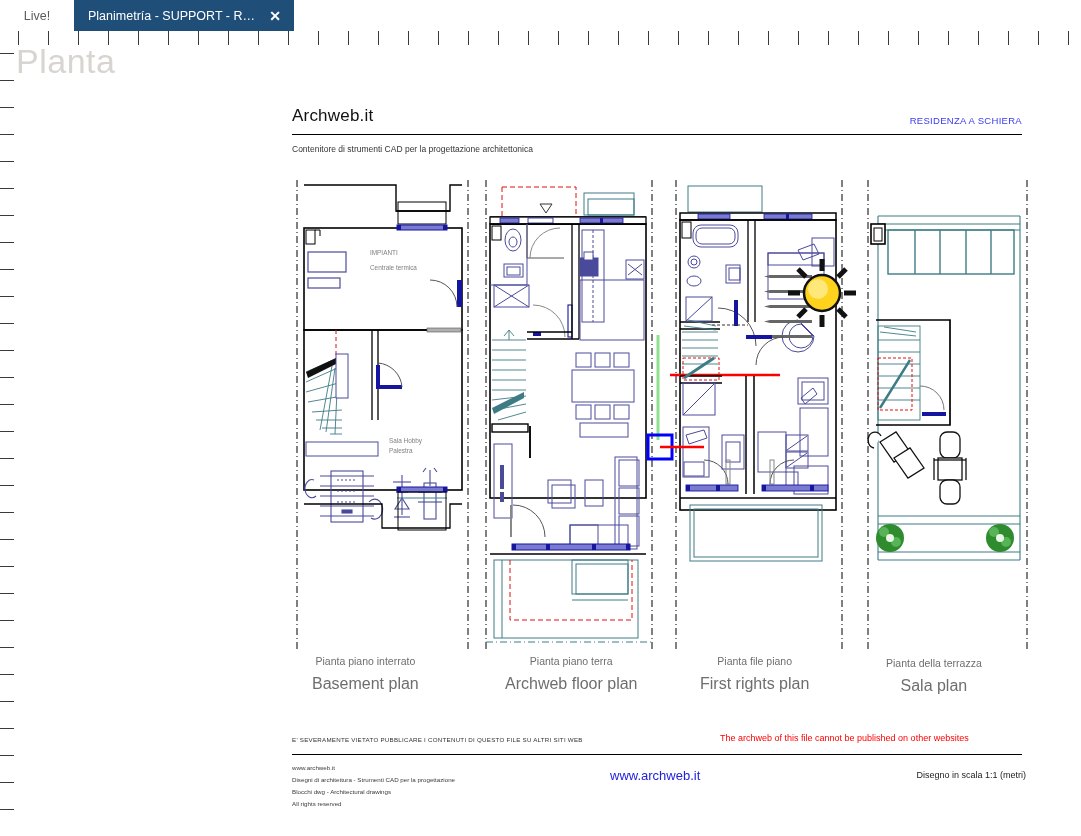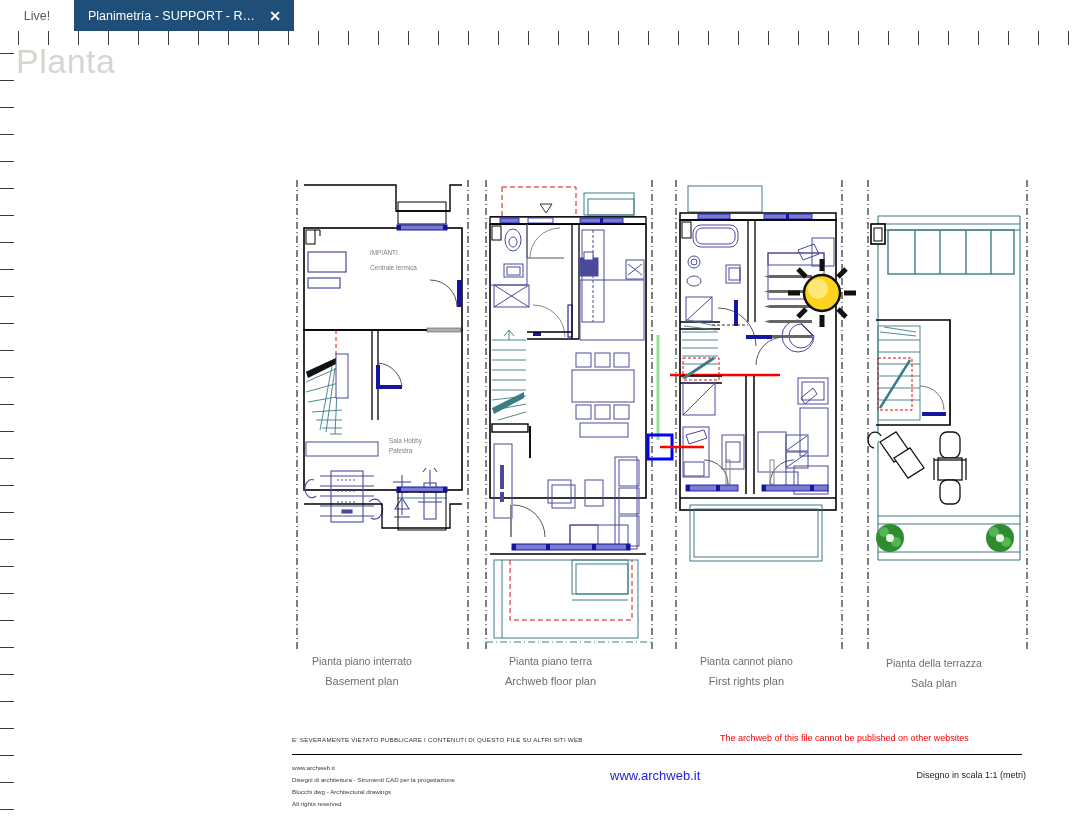--- a/index.html
+++ b/index.html
@@ -99,21 +99,21 @@
     position: absolute; left: 0; top: 80px;
     width: 742px; height: 470px;
   }
   .plan { position: absolute; top: 0; height: 470px; }
   .plan svg { display: block; }
 
   
   #captions { position: absolute; left: 0; top: 555px; width: 742px; height: 52px; }
   .cap { position: absolute; top: 0; text-align: center; }
   .cap .it { font-size: 10.5px; color: #6e6e6e; white-space: nowrap; }
-  .cap .en { font-size: 11px; color: #6e6e6e; white-space: nowrap; margin-top: 8px; }
+  .cap .en { font-size: 16px; color: #6e6e6e; white-space: nowrap; margin-top: 8px; }
 
   
   #footer { position: absolute; left: 0; top: 636px; width: 742px; height: 70px; }
   .warn-it {
     position: absolute; left: 2px; top: 0;
     font-size: 6.2px; color: #333333; letter-spacing: .25px;
   }
   .warn-en {
     position: absolute; left: 430px; top: -3px;
     font-size: 9px; color: #ff0000;
@@ -213,20 +213,26 @@
     <div class="tick" style="top: 683px;"></div>
     <div class="tick" style="top: 710px;"></div>
     <div class="tick" style="top: 737px;"></div>
     <div class="tick" style="top: 764px;"></div>
   </div>
 
 <div id="watermark">Planta</div>
 
 <div id="sheet">
 
+  <div class="sheet-head">
+    <div class="brand">Archweb.it</div>
+    <div class="sheet-type">RESIDENZA A SCHIERA</div>
+    <div class="head-rule"></div>
+    <div class="sub">Contenitore di strumenti CAD per la progettazione architettonica</div>
+  </div>
 
   <div id="plans">
 
     <div class="plan" style="left:0px; width:190px;">
       <svg width="190" height="470" viewBox="0 0 190 470">
         <g>
 
           <line x1="7" y1="0" x2="7" y2="470" stroke="#000" stroke-width="1" stroke-dasharray="7,3,1,3"></line>
           <line x1="178" y1="0" x2="178" y2="470" stroke="#000" stroke-width="1" stroke-dasharray="7,3,1,3"></line>
 
@@ -675,21 +681,21 @@
   <div id="captions">
     <div class="cap" style="left:22px;">
       <div class="it">Pianta piano interrato</div>
       <div class="en">Basement plan</div>
     </div>
     <div class="cap" style="left:215px;">
       <div class="it">Pianta piano terra</div>
       <div class="en">Archweb floor plan</div>
     </div>
     <div class="cap" style="left:410px;">
-      <div class="it">Pianta cannot piano</div>
+      <div class="it">Pianta file piano</div>
       <div class="en">First rights plan</div>
     </div>
     <div class="cap" style="left:596px; top:2px;">
       <div class="it">Pianta della terrazza</div>
       <div class="en">Sala plan</div>
     </div>
   </div>
 
   <div id="footer">
     <div class="warn-it">E' SEVERAMENTE VIETATO PUBBLICARE I CONTENUTI DI QUESTO FILE SU ALTRI SITI WEB</div>

